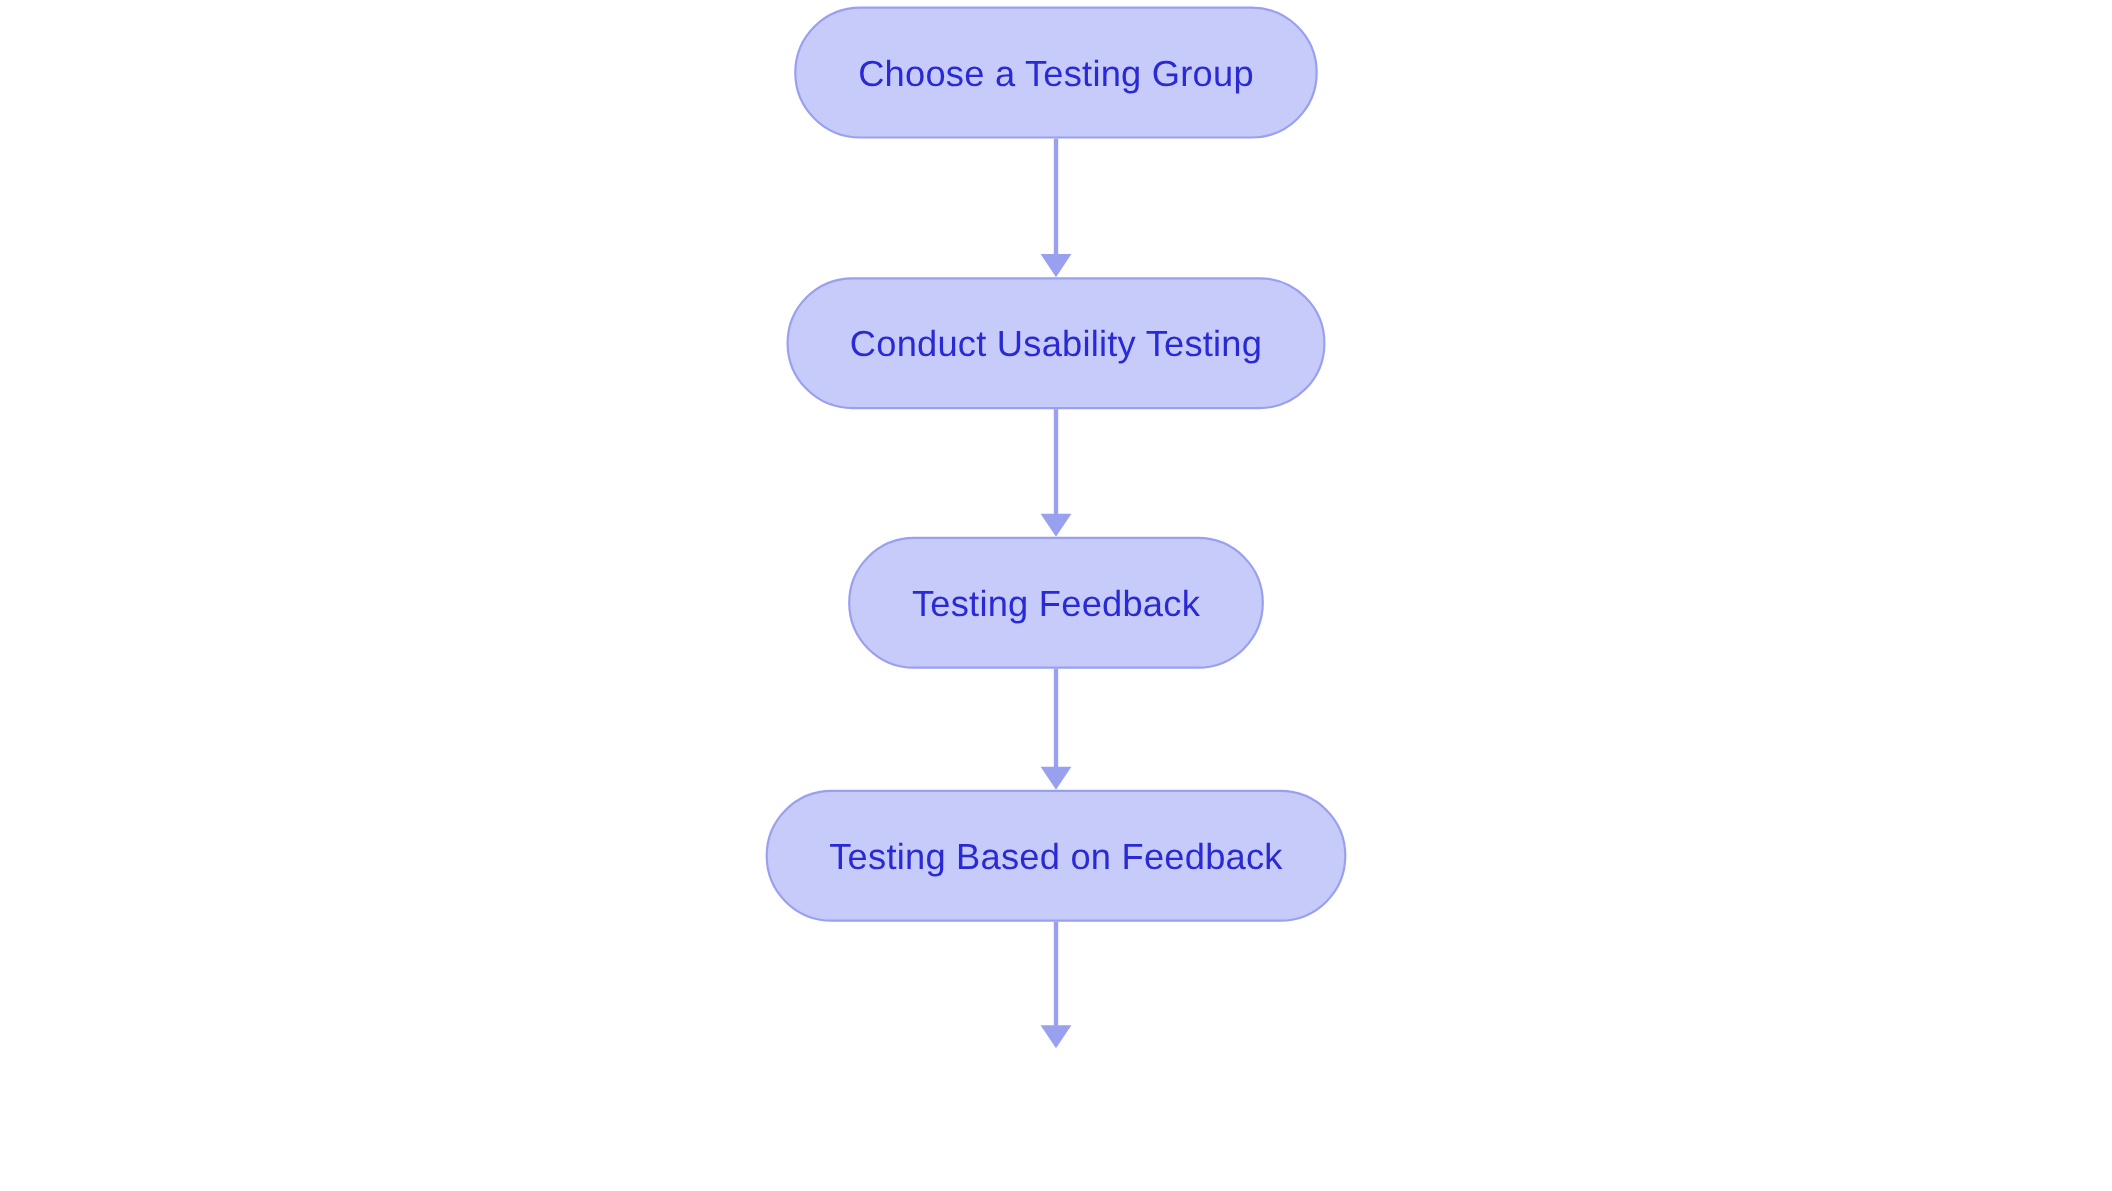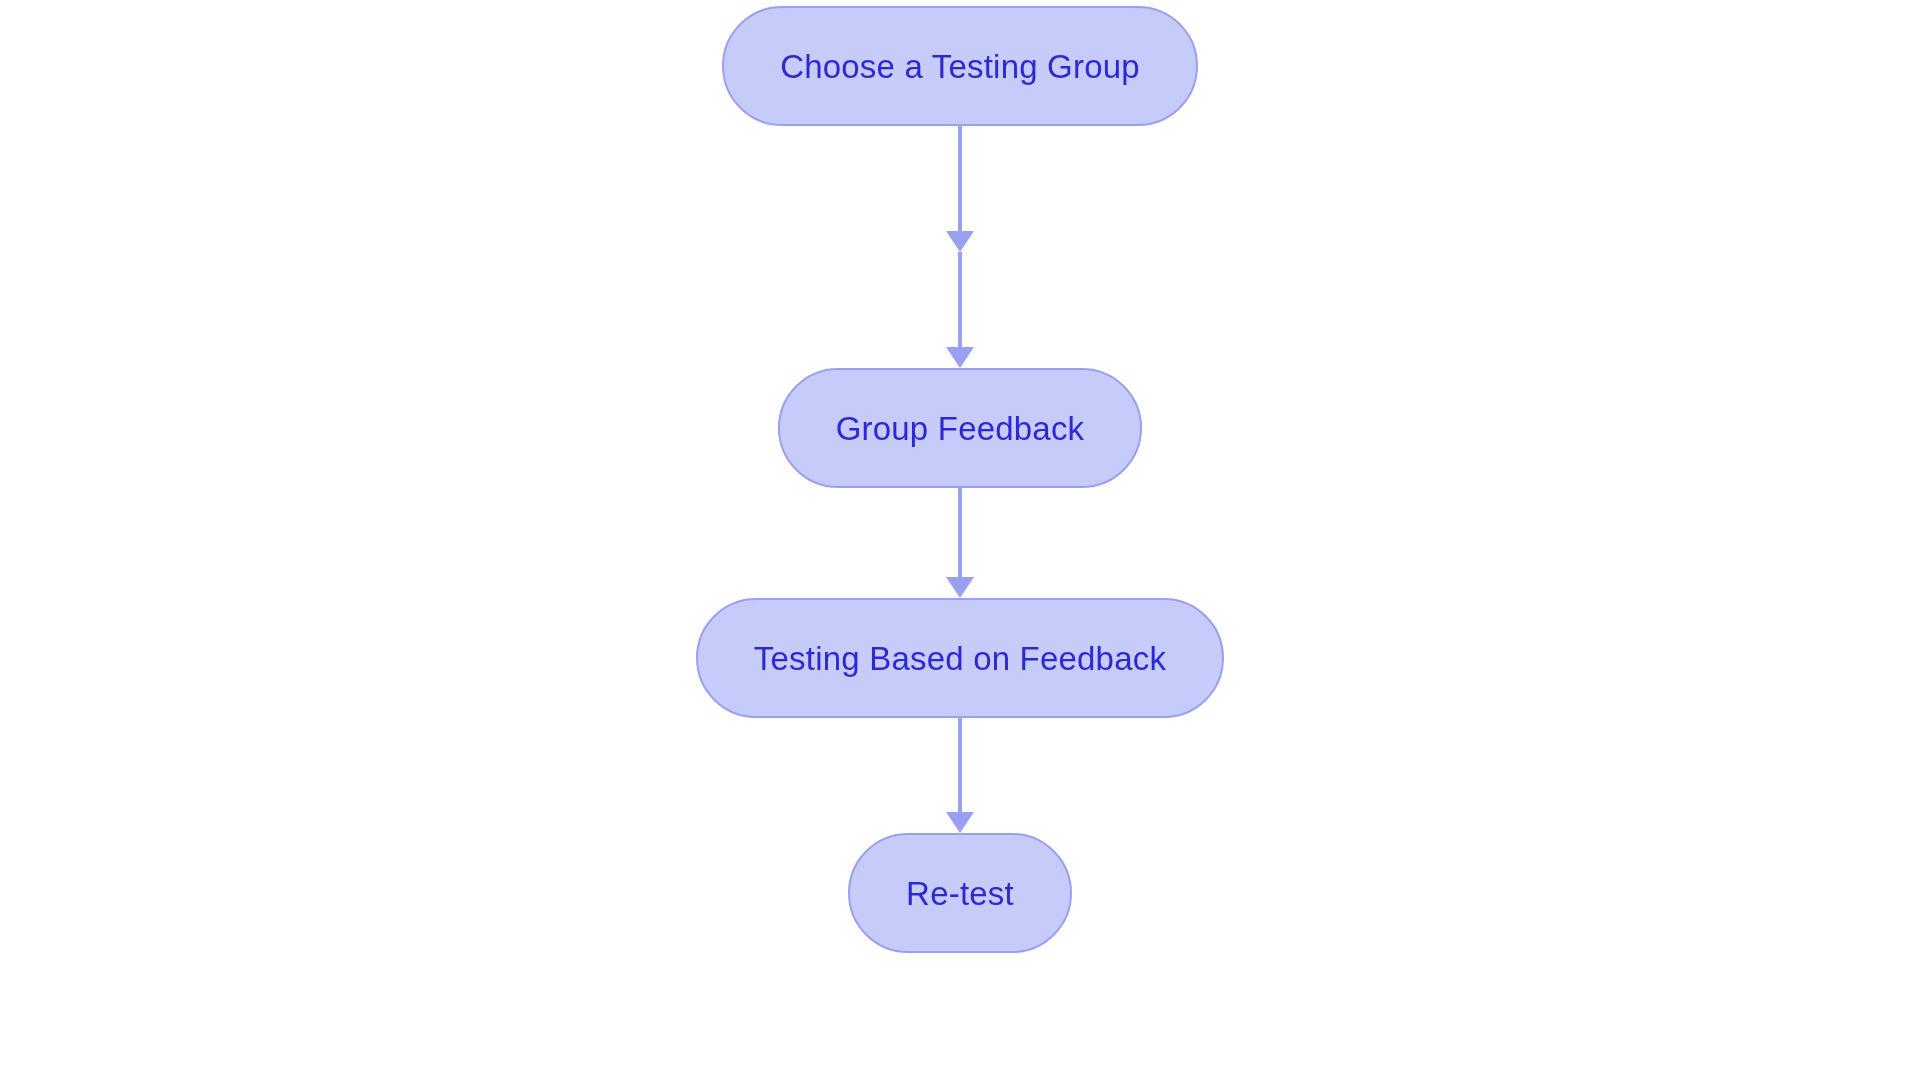--- a/index.html
+++ b/index.html
@@ -101,42 +101,42 @@
 
     <div class="flow-node">
       <span class="node-label">Choose a Testing Group</span>
     </div>
 
     <div class="flow-connector gap-1">
       <div class="connector-line"></div>
       <div class="connector-arrowhead"></div>
     </div>
 
+    <div class="flow-node">
+      <span class="node-label">Conduct Usability Testing</span>
+    </div>
 
     <div class="flow-connector gap-2">
       <div class="connector-line"></div>
       <div class="connector-arrowhead"></div>
     </div>
 
     <div class="flow-node">
-      <span class="node-label">Group Feedback</span>
+      <span class="node-label">Testing Feedback</span>
     </div>
 
     <div class="flow-connector gap-3">
       <div class="connector-line"></div>
       <div class="connector-arrowhead"></div>
     </div>
 
     <div class="flow-node">
       <span class="node-label">Testing Based on Feedback</span>
     </div>
 
     <div class="flow-connector gap-4">
       <div class="connector-line"></div>
       <div class="connector-arrowhead"></div>
     </div>
 
-    <div class="flow-node">
-      <span class="node-label">Re-test</span>
-    </div>
 
   </div>
 </div>
 
 </body></html>

